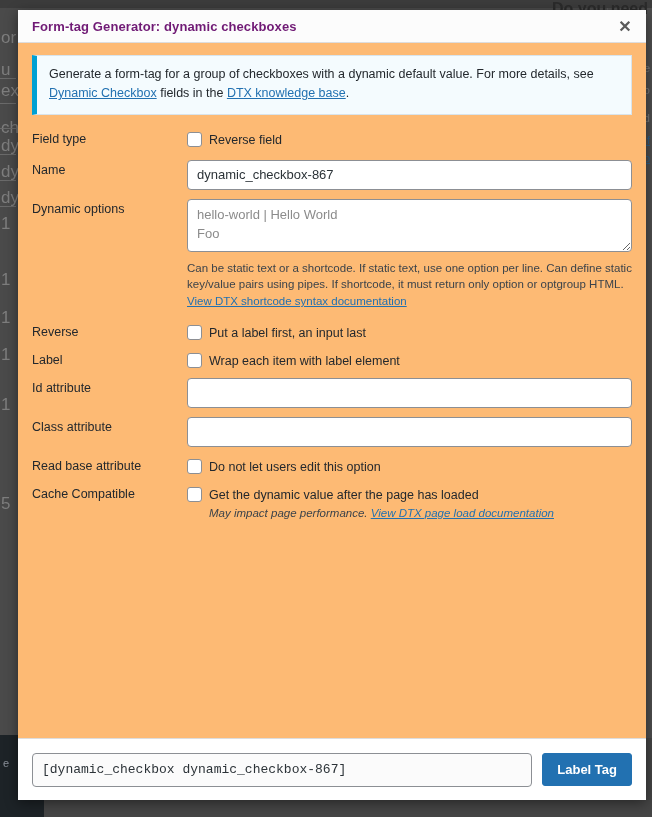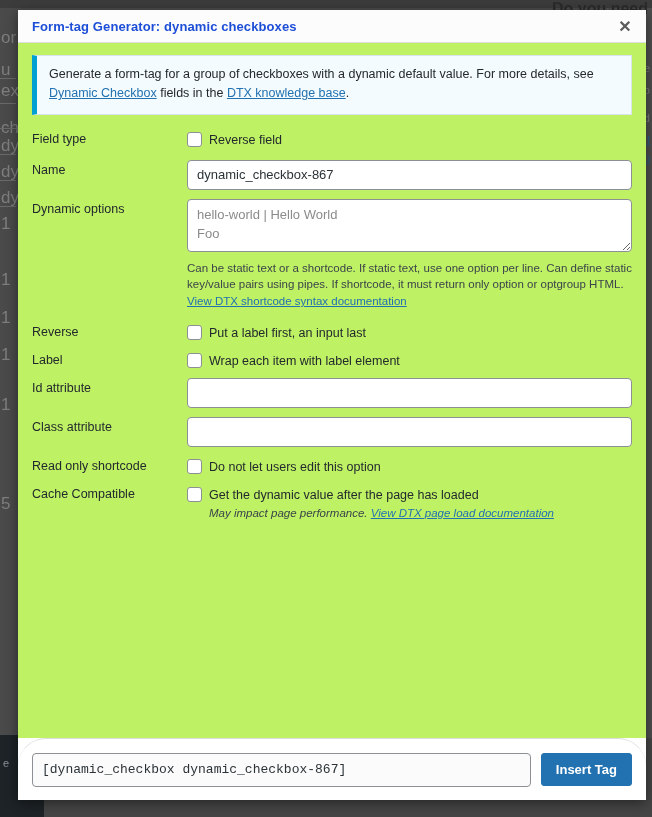--- a/index.html
+++ b/index.html
@@ -86,40 +86,40 @@
     height: 33px;
     background: #fcfcfc;
     border-bottom: 1px solid #dddddd;
     display: flex; align-items: center;
     flex: none;
   }
   .modal-title {
     margin-left: 14px;
     font-size: 13px;
     font-weight: bold;
-    color: #1d4ed8;
+    color: #701a75;
     letter-spacing: .1px;
   }
   .modal-close {
     position: absolute; right: 8px; top: 4px;
     width: 26px; height: 26px;
     display: flex; align-items: center; justify-content: center;
     cursor: pointer;
     color: #5b5b5b;
     font-size: 16px; line-height: 1;
     font-weight: bold;
     background: none; border: none; padding: 0;
     font-family: "Liberation Sans", sans-serif;
   }
 
   .modal-body {
     flex: 1 1 auto;
     position: relative;
     overflow: hidden;
-    background: #bef264;
+    background: #fdba74;
   }
 
   .notice {
     margin: 12px 14px 0 14px;
     border: 1px solid #d8e4ec;
     border-left: 5px solid #00a0d2;
     background: #f4fbfe;
     padding: 9px 12px 10px 12px;
     font-size: 12.5px;
     line-height: 1.55;
@@ -216,21 +216,20 @@
   
   .modal-footer {
     flex: none;
     height: 62px;
     border-top: 1px solid #dddddd;
     background: #ffffff;
     display: flex;
     align-items: center;
     padding: 16px 14px;
     gap: 10px;
-    border-radius: 28px;
   }
   .tag-input {
     flex: 1 1 auto;
     height: 34px;
     border: 1px solid #8c8f94;
     border-radius: 4px;
     background: #fbfbfb;
     font-family: "Liberation Mono", monospace;
     font-size: 13px;
     color: #2c3338;
@@ -379,21 +378,21 @@
       <div class="row">
         <div class="row-label">Class attribute</div>
         <div class="row-field">
           <input class="txt" type="text" value="" style="">
         </div>
       </div>
 
       <div class="sp-9"></div>
 
       <div class="row">
-        <div class="row-label">Read only shortcode</div>
+        <div class="row-label">Read base attribute</div>
         <div class="row-field">
           <div class="cb-line">
             <span class="cb"></span>
             <span class="cb-text">Do not let users edit this option</span>
           </div>
         </div>
       </div>
 
       <div class="sp-6"></div>
 
@@ -408,16 +407,16 @@
             <span>May impact page performance. </span><a href="#">View DTX page load documentation</a>
           </div>
         </div>
       </div>
 
     </div>
   </div>
 
   <div class="modal-footer">
     <input class="tag-input" type="text" value="[dynamic_checkbox dynamic_checkbox-867]" style="">
-    <button class="insert-btn">Insert Tag</button>
+    <button class="insert-btn">Label Tag</button>
   </div>
 
 </div>
 
 </body></html>

